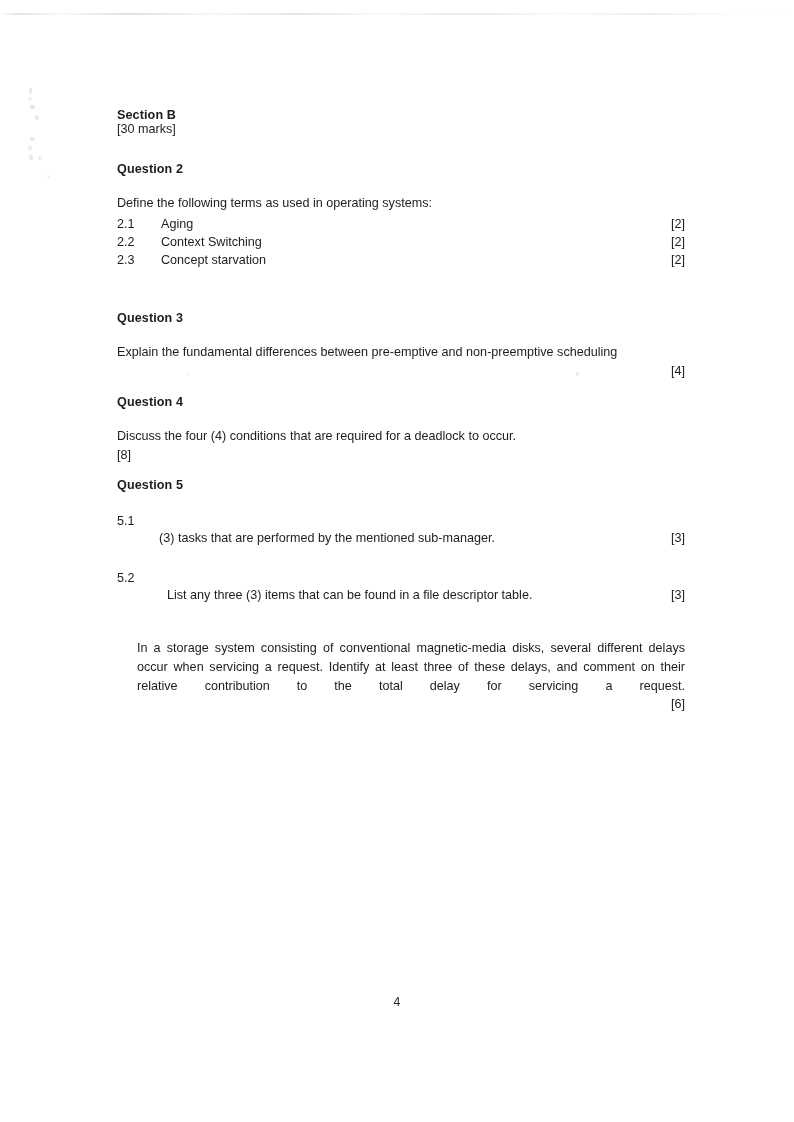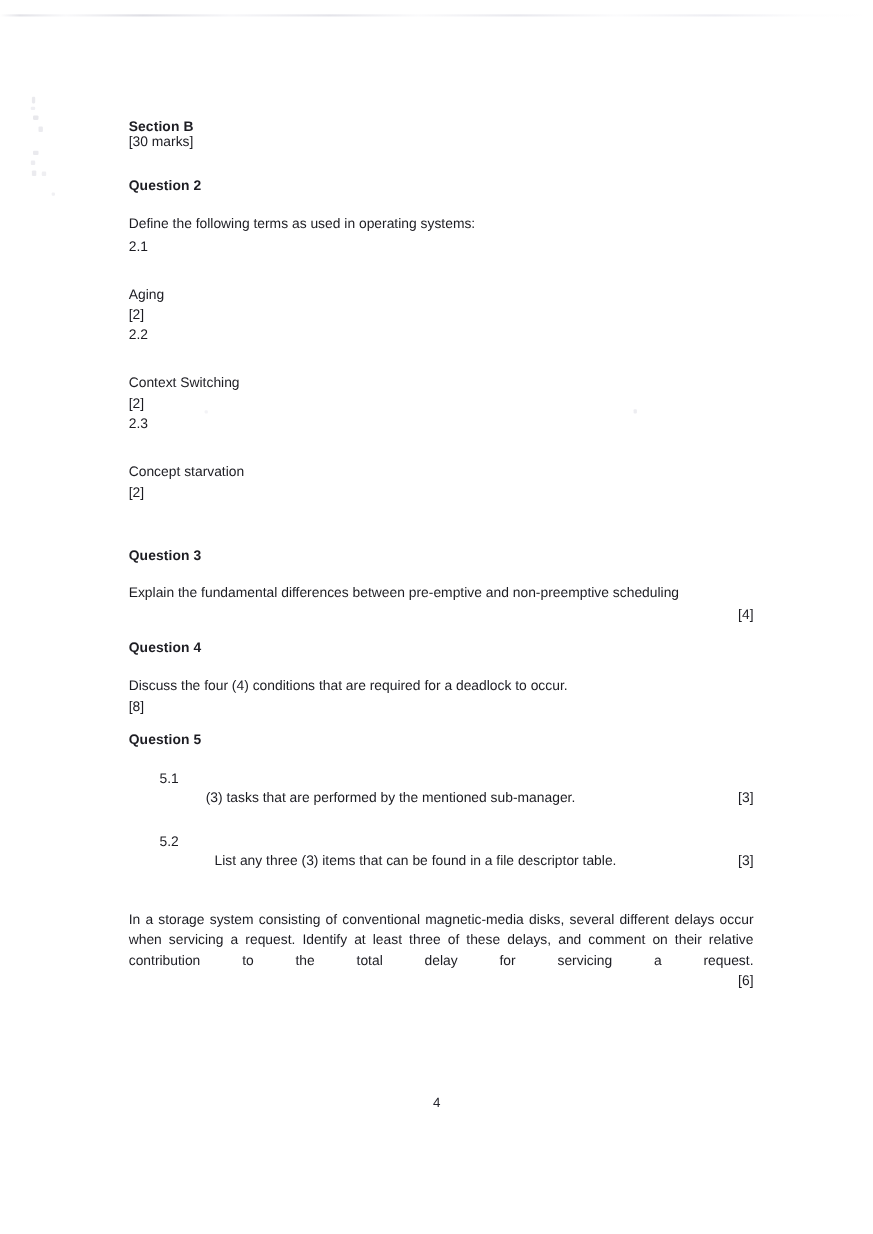--- a/index.html
+++ b/index.html
@@ -80,45 +80,45 @@
   }
   .para {
     font-size: 12.6px;
     line-height: 18.6px;
   }
   .para-justify {
     font-size: 12.6px;
     line-height: 18.6px;
     text-align: justify;
     text-justify: inter-word;
+    margin-left: 20px;
   }
   .gap-md { height: 18px; }
   .gap-lg { height: 26px; }
 
   
   .q2-list { margin-top: 2px; }
   .q2-item {
     display: flex;
     align-items: baseline;
     font-size: 12.6px;
     line-height: 18.4px;
     position: relative;
-    flex-direction: column;
   }
   .q2-num { width: 44px; flex: 0 0 44px; }
   .q2-text { flex: 1 1 auto; }
   .q2-mark { flex: 0 0 auto; white-space: nowrap; }
 
   
   .q5-item {
     display: flex;
     font-size: 12.6px;
     line-height: 19.6px;
   }
-  .q5-num { width: 42px; flex: 0 0 42px; margin-left: 28px; }
+  .q5-num { width: 42px; flex: 0 0 42px; }
   .q5-body { flex: 1 1 auto; }
   .q5-body .inner {
     text-align: justify;
     text-justify: inter-word;
   }
   .q5-body .line2 {
     display: flex;
     justify-content: space-between;
     align-items: baseline;
     margin-top: 17px;

